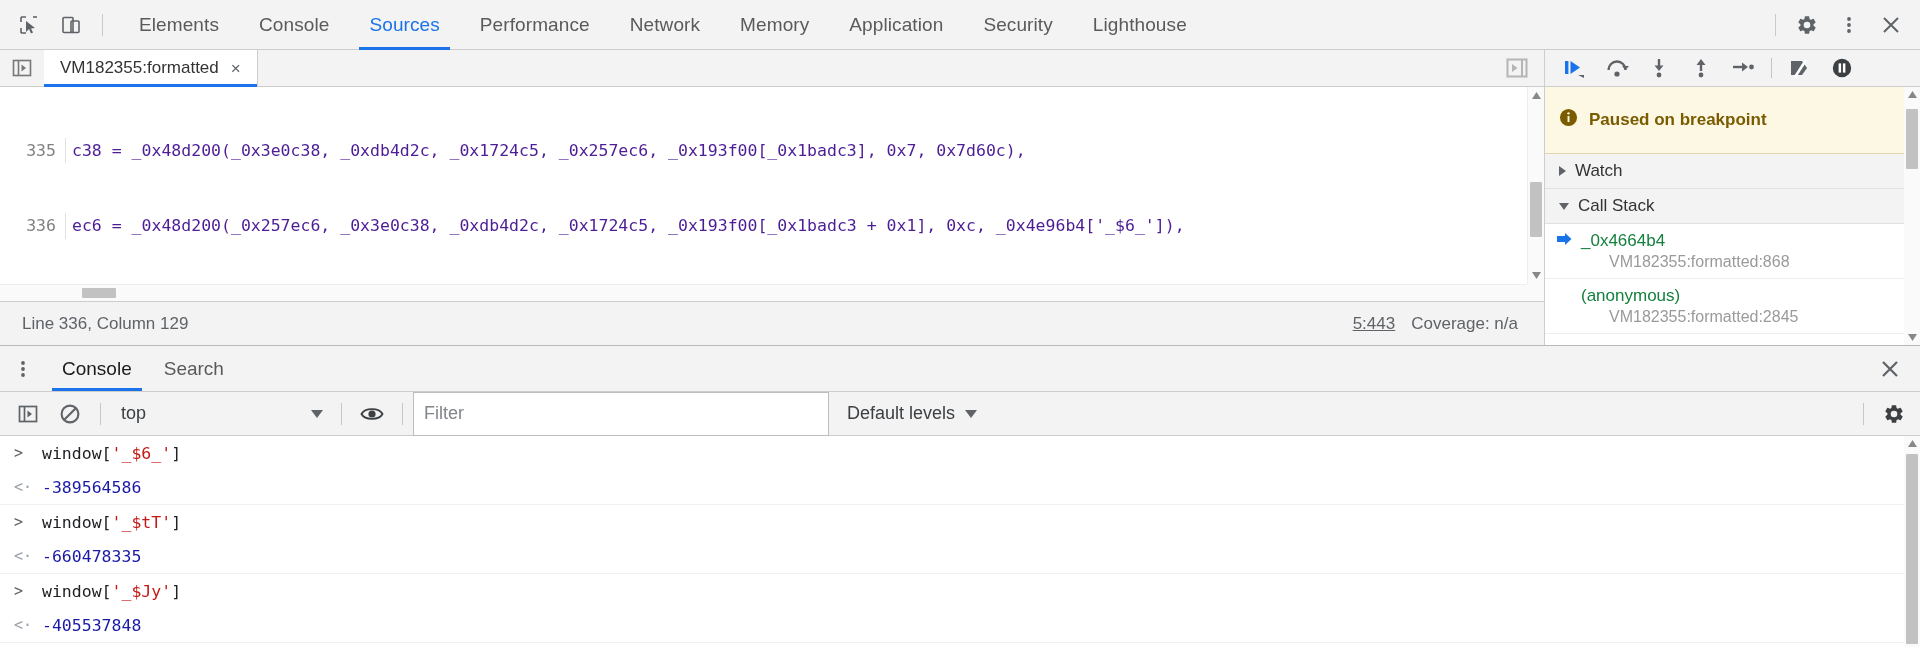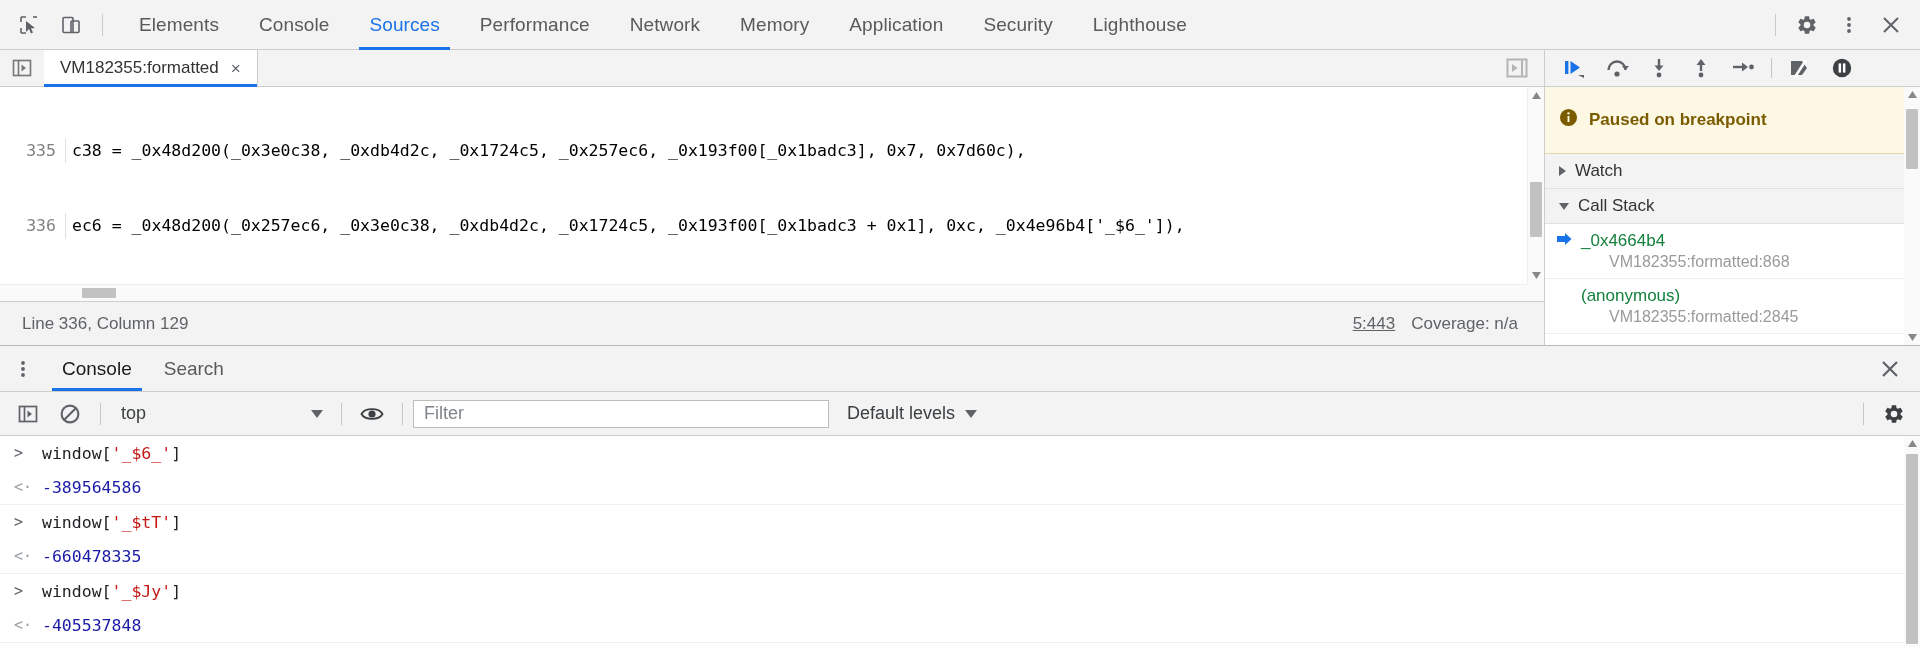--- a/index.html
+++ b/index.html
@@ -112,21 +112,21 @@
     white-space: pre;
   }
   .code-line { display: flex; height: 25.3px; }
   .ln {
     width: 66px; flex: 0 0 66px;
     text-align: right; padding-right: 9px;
     color: #818181; background: #fff;
     border-right: 1px solid #e0e0e0;
     font-family: "DejaVu Sans Mono", monospace;
   }
-  .ltext { padding-left: 6px; color: #000000; }
+  .ltext { padding-left: 6px; color: #4c1d95; }
 
   
   .vscroll {
     position: absolute; top: 0; right: 0; bottom: 17px; width: 17px;
     background: #fafafa; border-left: 1px solid #eee;
   }
   .vscroll .arrow-up, .vscroll .arrow-dn {
     position: absolute; left: 0; right: 0; height: 17px;
     display: flex; align-items: center; justify-content: center;
   }
@@ -289,21 +289,21 @@
     font-size: 18px; color: #3c4043;
     cursor: pointer;
   }
   .caret-dn {
     width: 0; height: 0;
     border-top: 8px solid #5f6368;
     border-left: 6px solid transparent;
     border-right: 6px solid transparent;
   }
   .filter-input {
-    width: 416px; height: 28px;
+    width: 416px; height: 44px;
     border: 1px solid #bdbdbd; background: #fff;
     padding: 0 10px; font-size: 18px; color: #3c4043;
     font-family: "Liberation Sans", sans-serif;
     outline: none;
   }
   .filter-input::placeholder { color: #80868b; }
   .levels {
     display: flex; align-items: center; gap: 10px;
     margin-left: 16px; font-size: 18px; color: #3c4043; cursor: pointer;
   }

